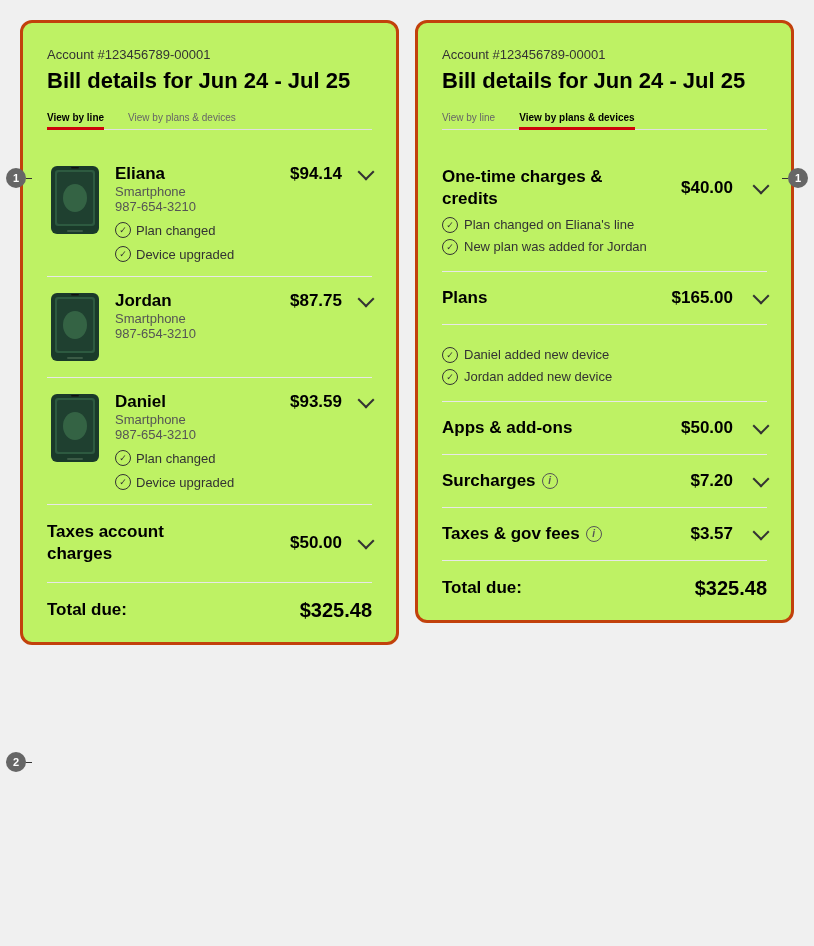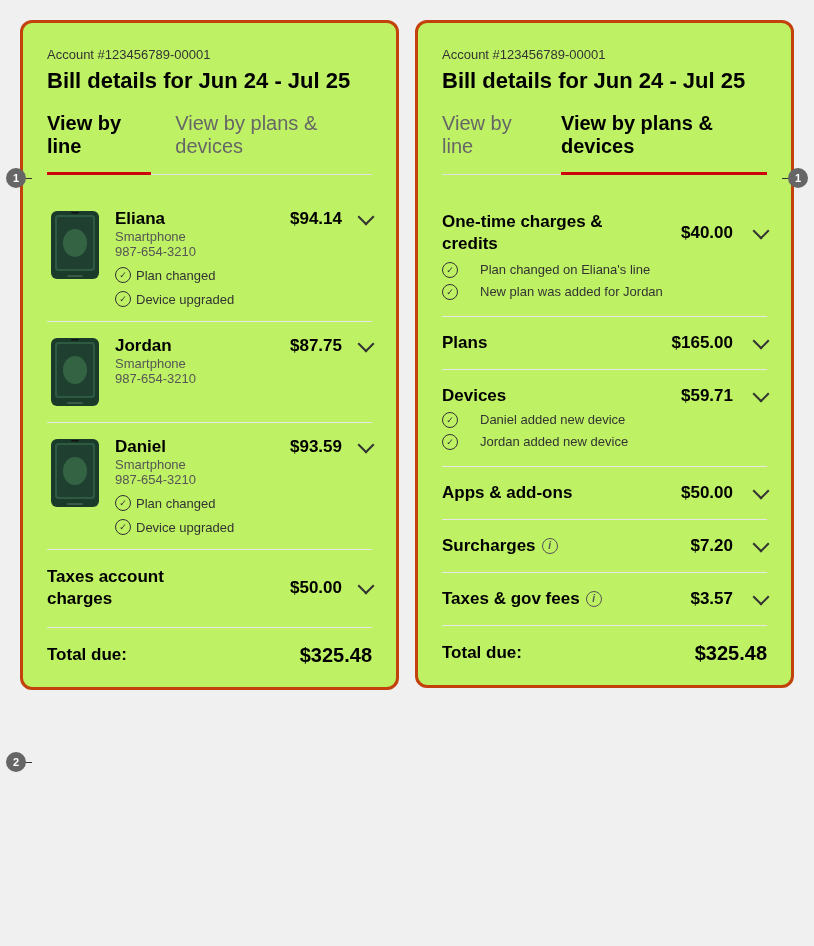--- a/index.html
+++ b/index.html
@@ -39,22 +39,22 @@
       margin-bottom: 18px;
       line-height: 1.2;
     }
     .tabs {
       display: flex;
       gap: 24px;
       border-bottom: 1px solid #e0e0e0;
       margin-bottom: 20px;
     }
     .tab {
-      font-size: 20px;
-      padding-bottom: 14px;
+      font-size: 10px;
+      padding-bottom: 4px;
       cursor: pointer;
       color: #666;
       border-bottom: 3px solid transparent;
       margin-bottom: -1px;
       font-weight: 400;
     }
     .tab.active {
       color: #000;
       font-weight: 700;
       border-bottom: 3px solid #cd040b;
@@ -189,21 +189,21 @@
       display: flex;
       align-items: center;
       gap: 22px;
       font-size: 17px;
       font-weight: 700;
       color: #000;
     }
     .sub-item {
       display: flex;
       align-items: center;
-      gap: 22px;
+      gap: 6px;
       font-size: 13px;
       color: #333;
       margin-top: 6px;
     }
     .panel-wrapper {
       position: relative;
       flex: 1;
     }
     .indicator-num {
       width: 20px;
@@ -399,27 +399,20 @@
         <div class="category-row">
           <div class="category-label">Plans</div>
           <div class="category-amount">
             <span>$165.00</span>
             <span class="chevron"></span>
           </div>
         </div>
       </div>
 
       <div class="category-item">
-        <div class="category-row">
-          <div class="category-label">Devices</div>
-          <div class="category-amount">
-            <span>$59.71</span>
-            <span class="chevron"></span>
-          </div>
-        </div>
         <div class="sub-item">
           <span class="check-circle"></span>
           <span>Daniel added new device</span>
         </div>
         <div class="sub-item">
           <span class="check-circle"></span>
           <span>Jordan added new device</span>
         </div>
       </div>
 

